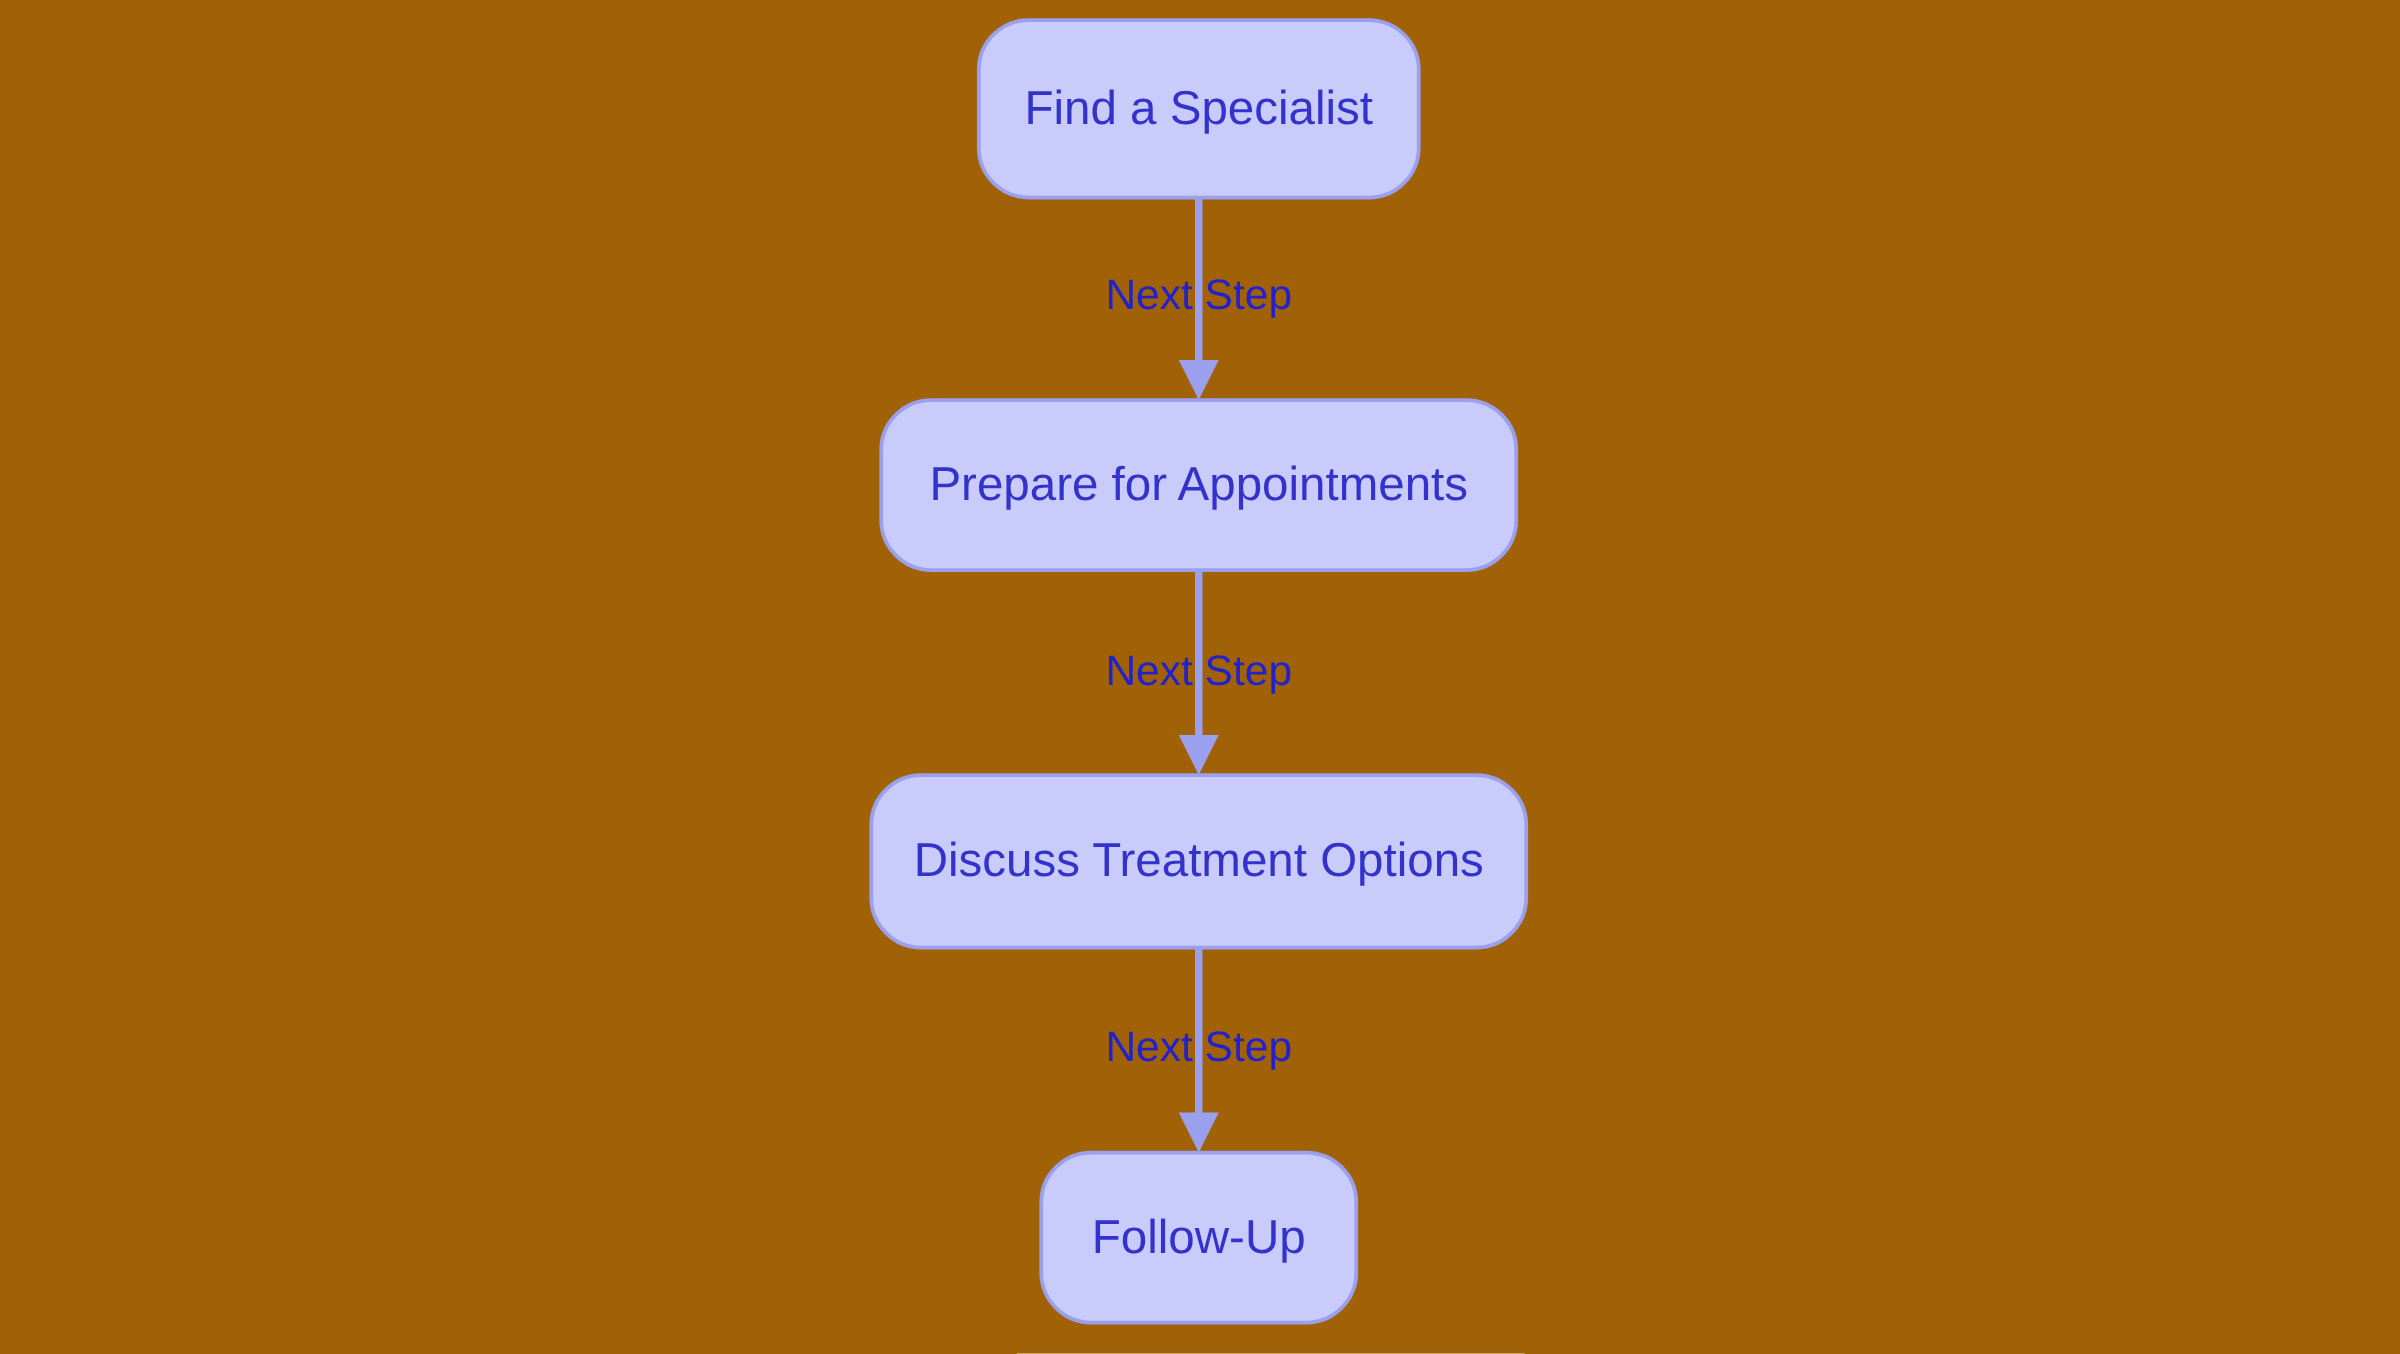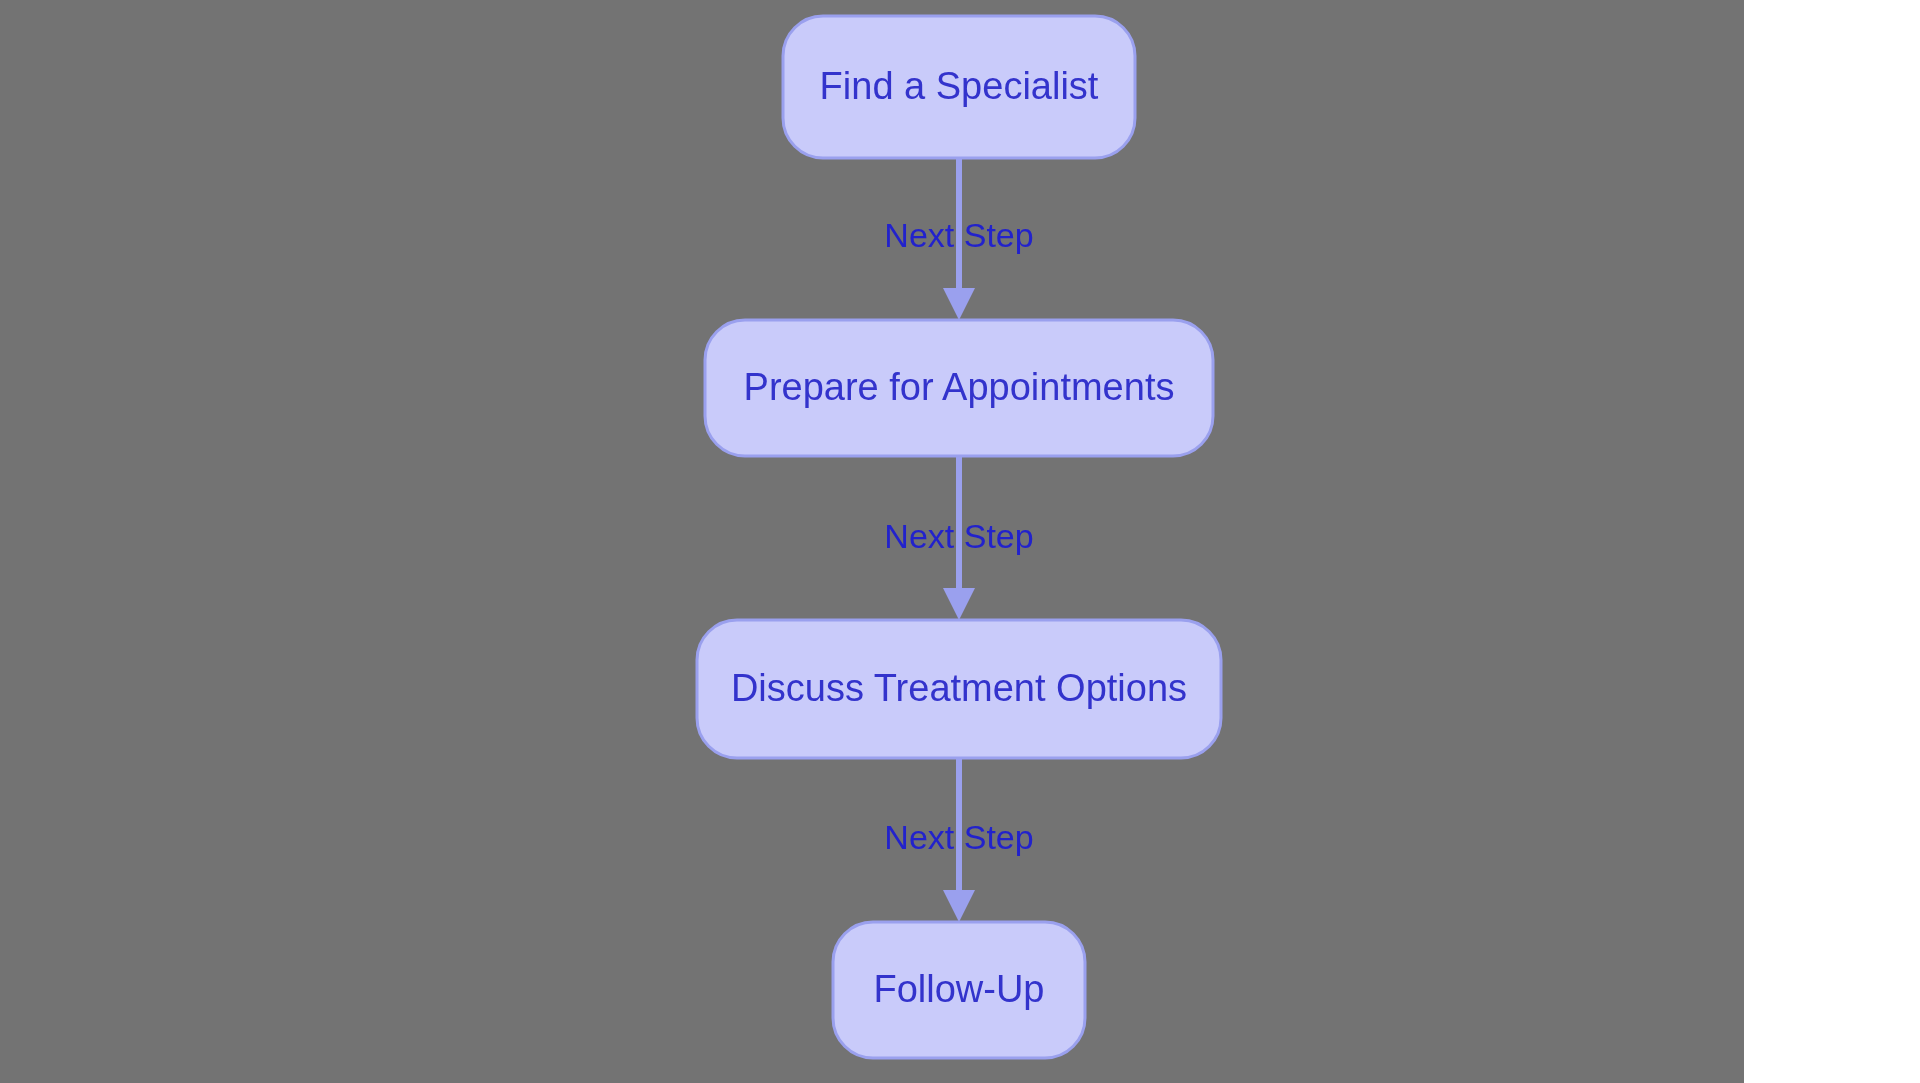--- a/index.html
+++ b/index.html
@@ -6,23 +6,23 @@
   html, body {
     margin: 0;
     padding: 0;
     background: #ffffff;
   }
   body {
     font-family: "Liberation Sans", "DejaVu Sans", sans-serif;
   }
   #canvas {
     position: relative;
-    width: 1744px;
+    width: 1920px;
     height: 1083px;
-    background: #737373;
+    background: #a16207;
     overflow: hidden;
     text-decoration: underline;
   }
   #flow-svg {
     position: absolute;
     top: 0;
     left: 0;
     width: 1920px;
     height: 1083px;
     display: block;

